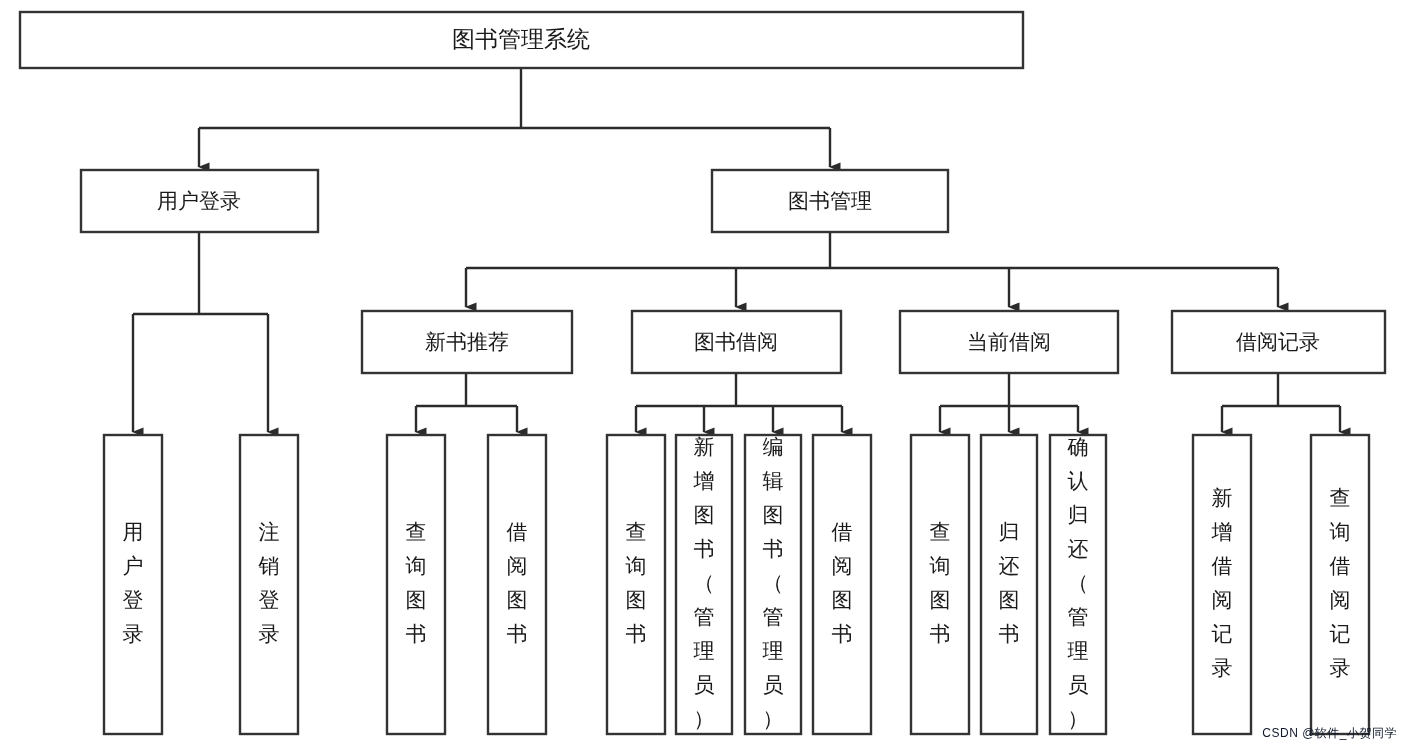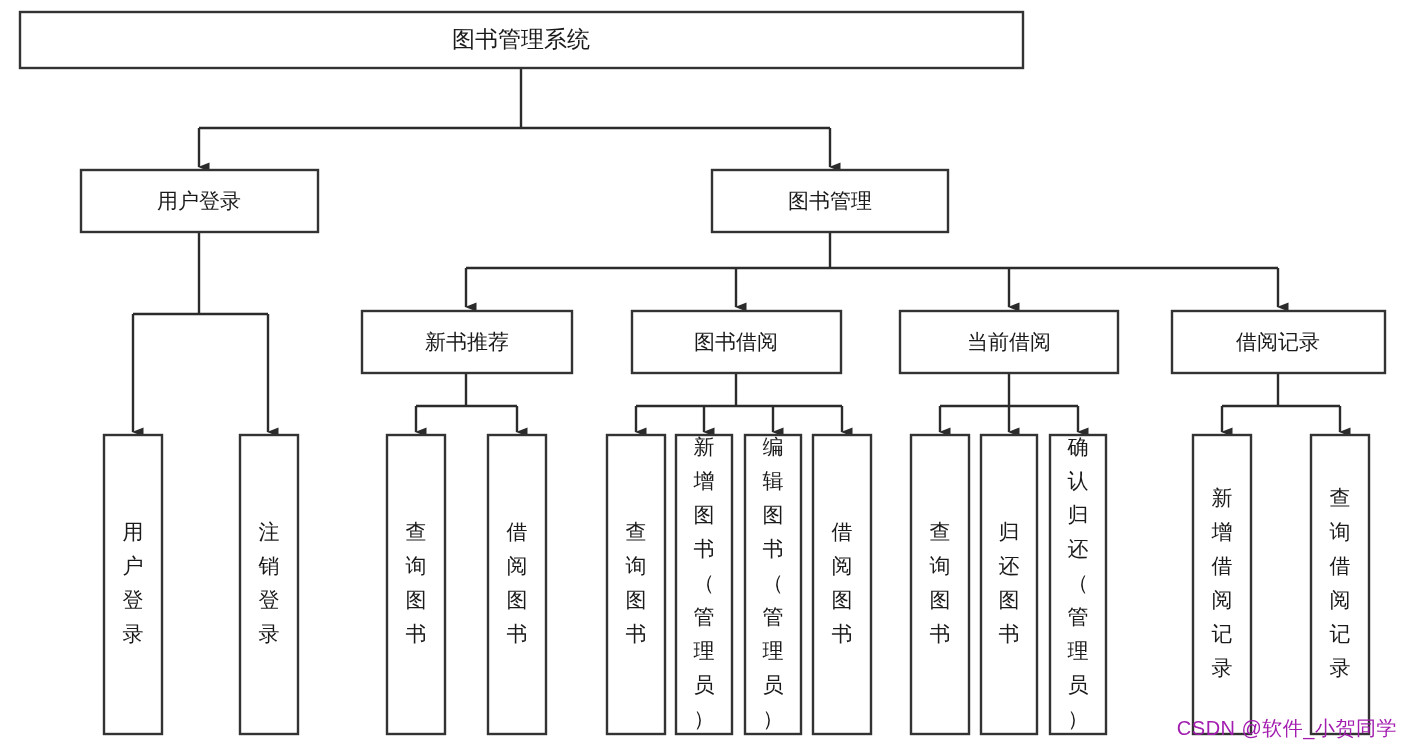--- a/index.html
+++ b/index.html
@@ -49,22 +49,22 @@
   }
   .conn {
     stroke: #2b2b2b;
     stroke-width: 2.4;
     fill: none;
   }
   .watermark {
     position: absolute;
     right: 8px;
     bottom: 5px;
-    color: #a21caf;
-    font-size: 20px;
+    color: #0f172a;
+    font-size: 12px;
     font-family: "Liberation Sans", "DejaVu Sans", sans-serif;
     white-space: nowrap;
     letter-spacing: 0.5px;
     pointer-events: none;
   }
 </style>
 </head>
 <body>
 
 <div id="diagram-root">

